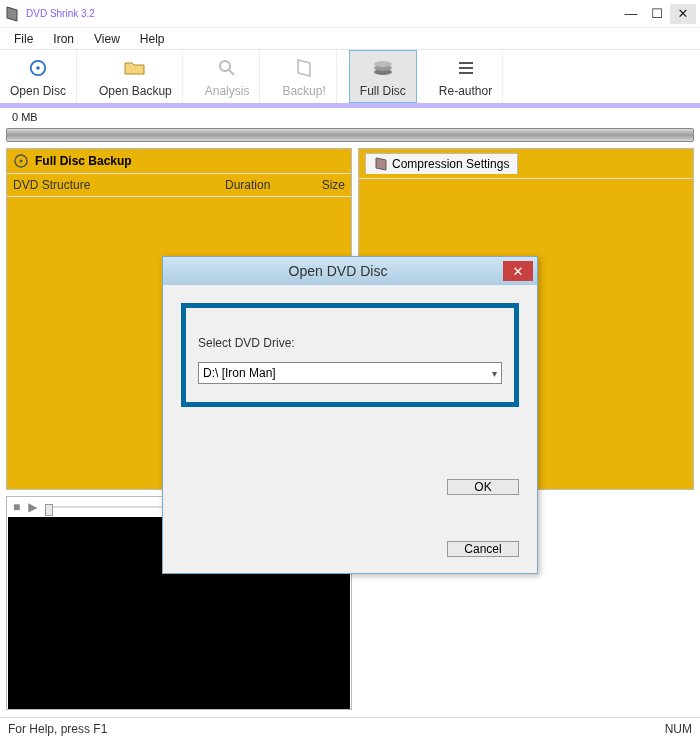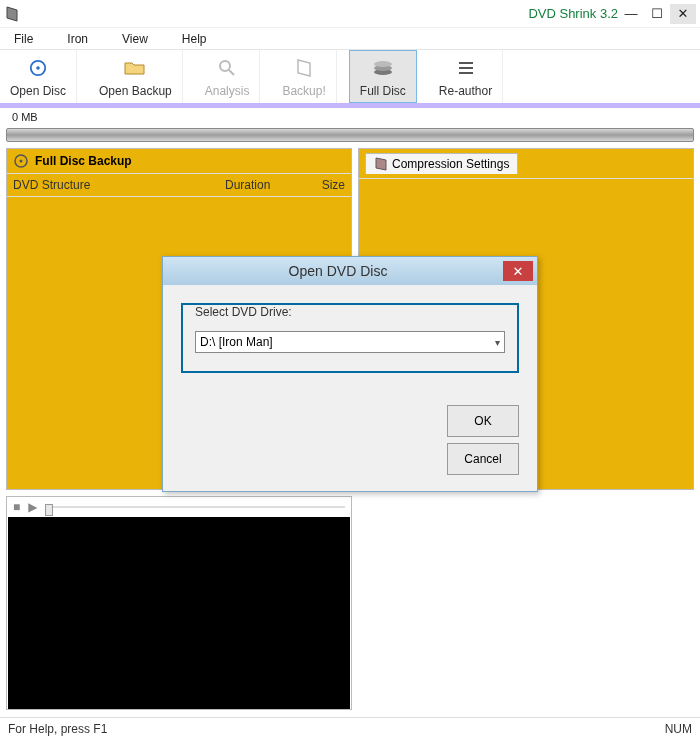--- a/index.html
+++ b/index.html
@@ -1,25 +1,25 @@
 <!DOCTYPE html>
 <html><head>
 <meta charset="utf-8">
 <style>
 * { box-sizing: border-box; margin: 0; padding: 0; font-family: "Segoe UI", Tahoma, sans-serif; font-size: 12px; }
 body { width: 700px; height: 739px; background: #fff; overflow: hidden; position: relative; }
 
 .titlebar { height: 28px; background: #fff; display: flex; align-items: center; padding: 0 4px; border-bottom: 1px solid #eee; }
 .titlebar-icon { width: 16px; height: 16px; margin-right: 6px; }
-.titlebar-title { flex: 1; text-align: right; font-size: 13px; color: #15803d; }
+.titlebar-title { flex: 1; text-align: left; font-size: 10px; color: #8b5cf6; }
 .winbtns { display: flex; }
 .winbtn { width: 26px; height: 20px; display: flex; align-items: center; justify-content: center; font-size: 13px; color: #222; }
 .winbtn.close { background: #e5e5e5; }
 
-.menubar { height: 22px; display: flex; align-items: center; padding: 0 6px; gap: 18px; border-bottom: 1px solid #e5e5e5; }
+.menubar { height: 22px; display: flex; align-items: center; padding: 0 6px; gap: 4px; border-bottom: 1px solid #e5e5e5; }
 .menubar span { padding: 2px 8px; color: #222; }
 
 .toolbar { height: 58px; display: flex; border-bottom: 5px solid #c4b5fd; gap: 12px; }
 .tbtn { display: flex; flex-direction: column; align-items: center; justify-content: center; padding: 4px 10px; border-right: 1px solid #eee; min-width: 64px; }
 .tbtn .ticon { height: 24px; display: flex; align-items: center; justify-content: center; }
 .tbtn .tlabel { margin-top: 4px; color: #333; }
 .tbtn.disabled .tlabel { color: #aaa; }
 .tbtn.active { background: #e5e5e5; border: 1px solid #7ab8e6; }
 
 .sizebar { height: 18px; padding: 0 12px; font-size: 11px; color: #222; display: flex; align-items: center; }
@@ -44,26 +44,26 @@
 .preview-video { background: #000; height: 192px; margin: 0 1px 1px 1px; }
 
 .statusbar { position: absolute; bottom: 0; left: 0; right: 0; height: 22px; border-top: 1px solid #ddd; display: flex; align-items: center; padding: 0 8px; color: #333; }
 .statusbar .sp { flex: 1; }
 
 .dialog { position: absolute; left: 162px; top: 256px; width: 376px; background: #f0f0f0; border: 1px solid #7ea8c8; box-shadow: 2px 2px 6px rgba(0,0,0,0.25); }
 .dlg-title { height: 28px; background: linear-gradient(#cfe4f3,#aecde4); display: flex; align-items: center; padding: 0 4px 0 10px; }
 .dlg-title-text { flex: 1; text-align: center; font-size: 14px; color: #333; }
 .dlg-close { width: 30px; height: 20px; background: #c94040; color: #fff; display: flex; align-items: center; justify-content: center; font-size: 13px; }
 .dlg-body { padding: 18px; }
-.fieldset { border: 2px solid #0369a1; padding: 0 12px 18px 12px; background: #f0f0f0; }
+.fieldset { border: 5px solid #0369a1; padding: 28px 12px 18px 12px; background: #f0f0f0; }
 .fieldset-label { font-size: 12px; color: #333; margin-bottom: 12px; }
 .combo { width: 100%; height: 22px; border: 1px solid #888; background: #fff; display: flex; align-items: center; padding: 0 4px; justify-content: space-between; }
 .combo .caret { font-size: 10px; color: #555; }
 .dlg-btns { display: flex; flex-direction: column; align-items: flex-end; gap: 6px; padding: 14px 18px 16px 0; }
-.dlg-btn { width: 72px; height: 32px; border: 1px solid #999; background: #e9e9e9; display: flex; align-items: center; justify-content: center; }
+.dlg-btn { width: 72px; height: 16px; border: 1px solid #999; background: #e9e9e9; display: flex; align-items: center; justify-content: center; margin-top: 40px; }
 
 .disc-icon-svg { width: 18px; height: 18px; }
 </style>
 </head>
 <body>
 
 <div class="titlebar">
   <svg class="titlebar-icon" viewBox="0 0 16 16">
       <path d="M3 1 L13 4 L13 15 L3 12 Z" fill="#888" stroke="#444"></path>
     </svg>

